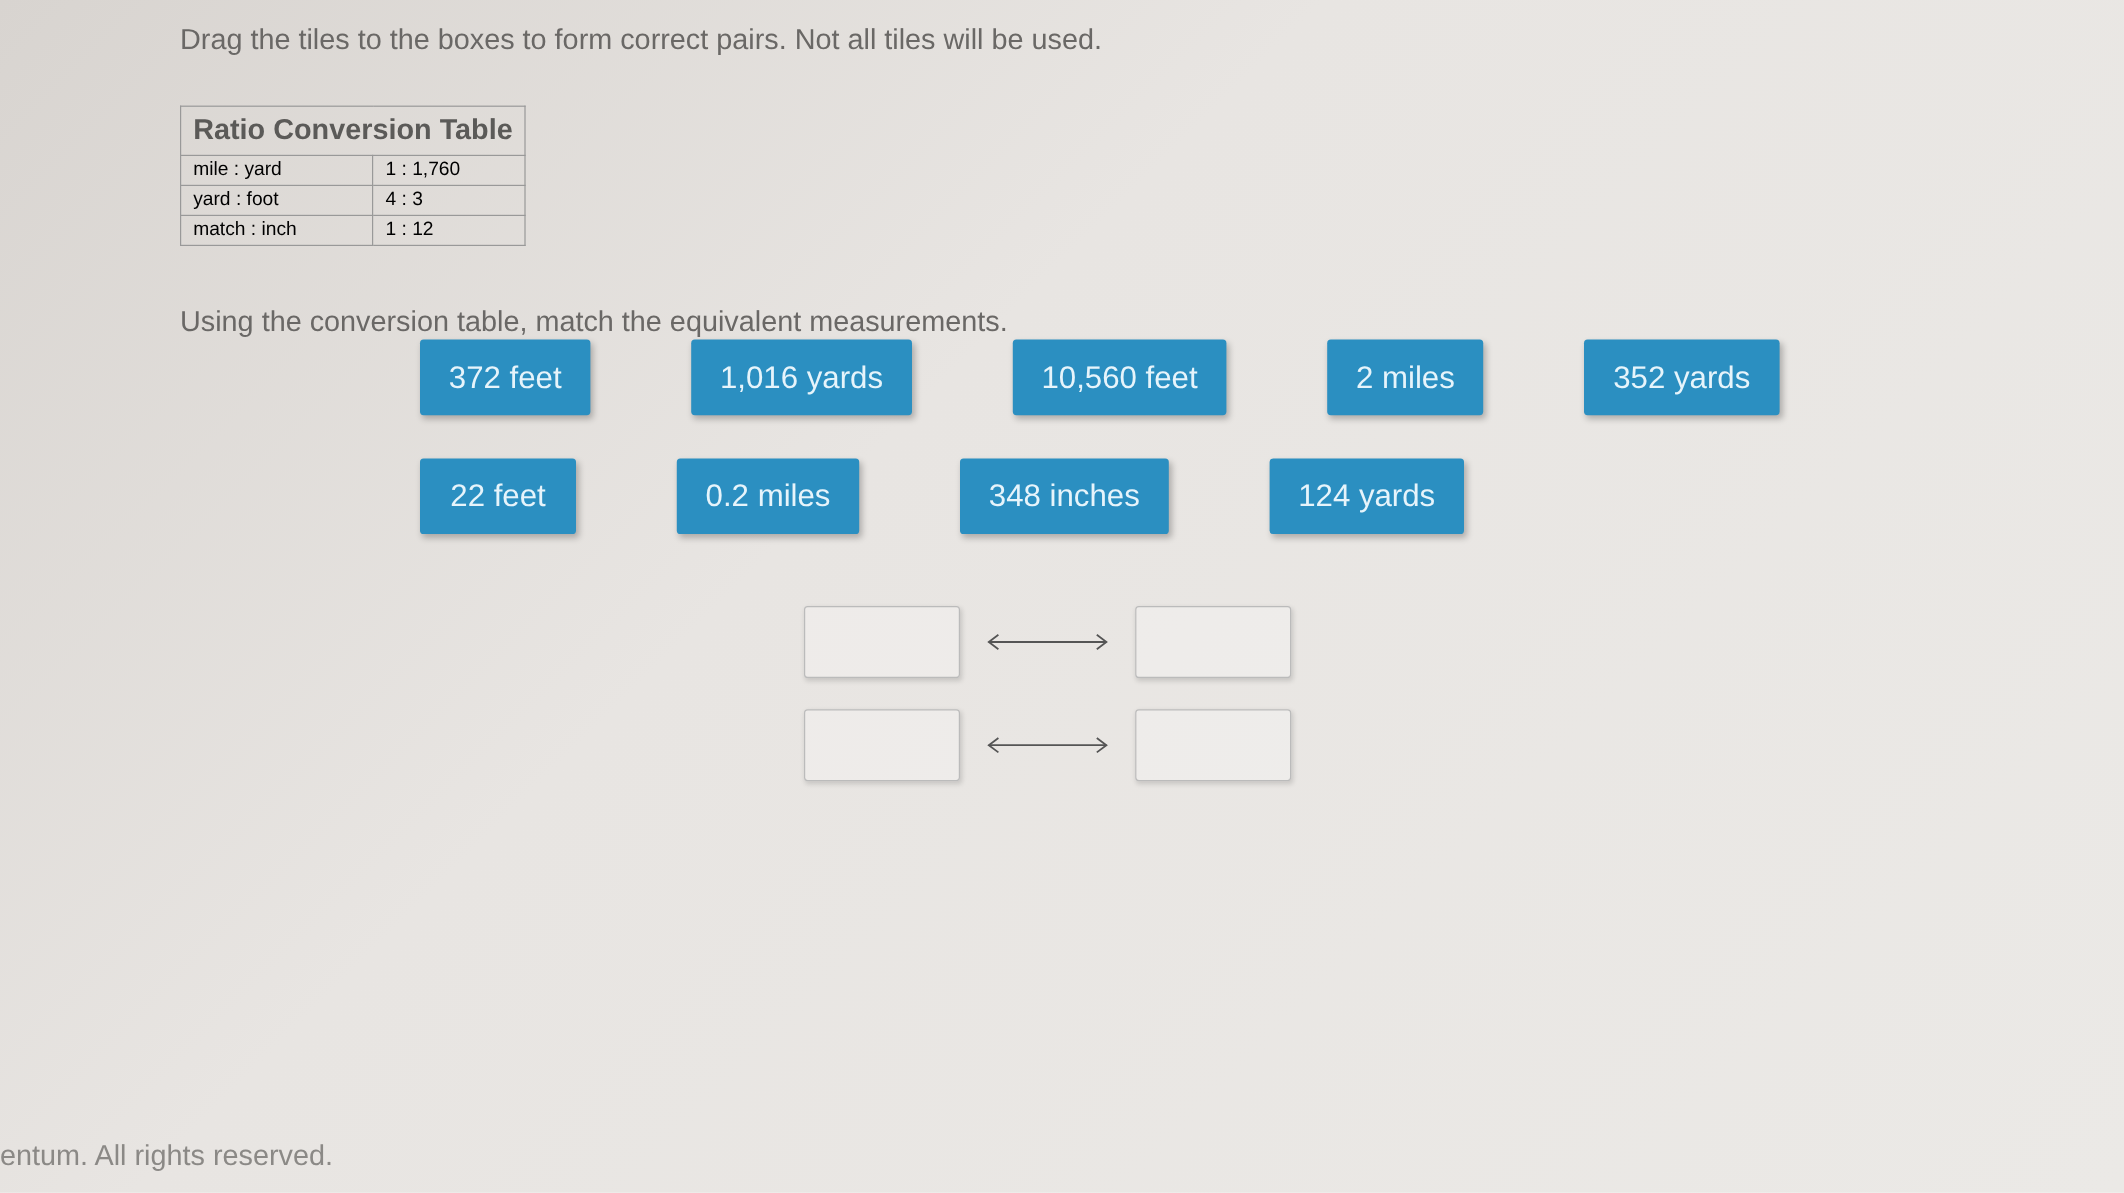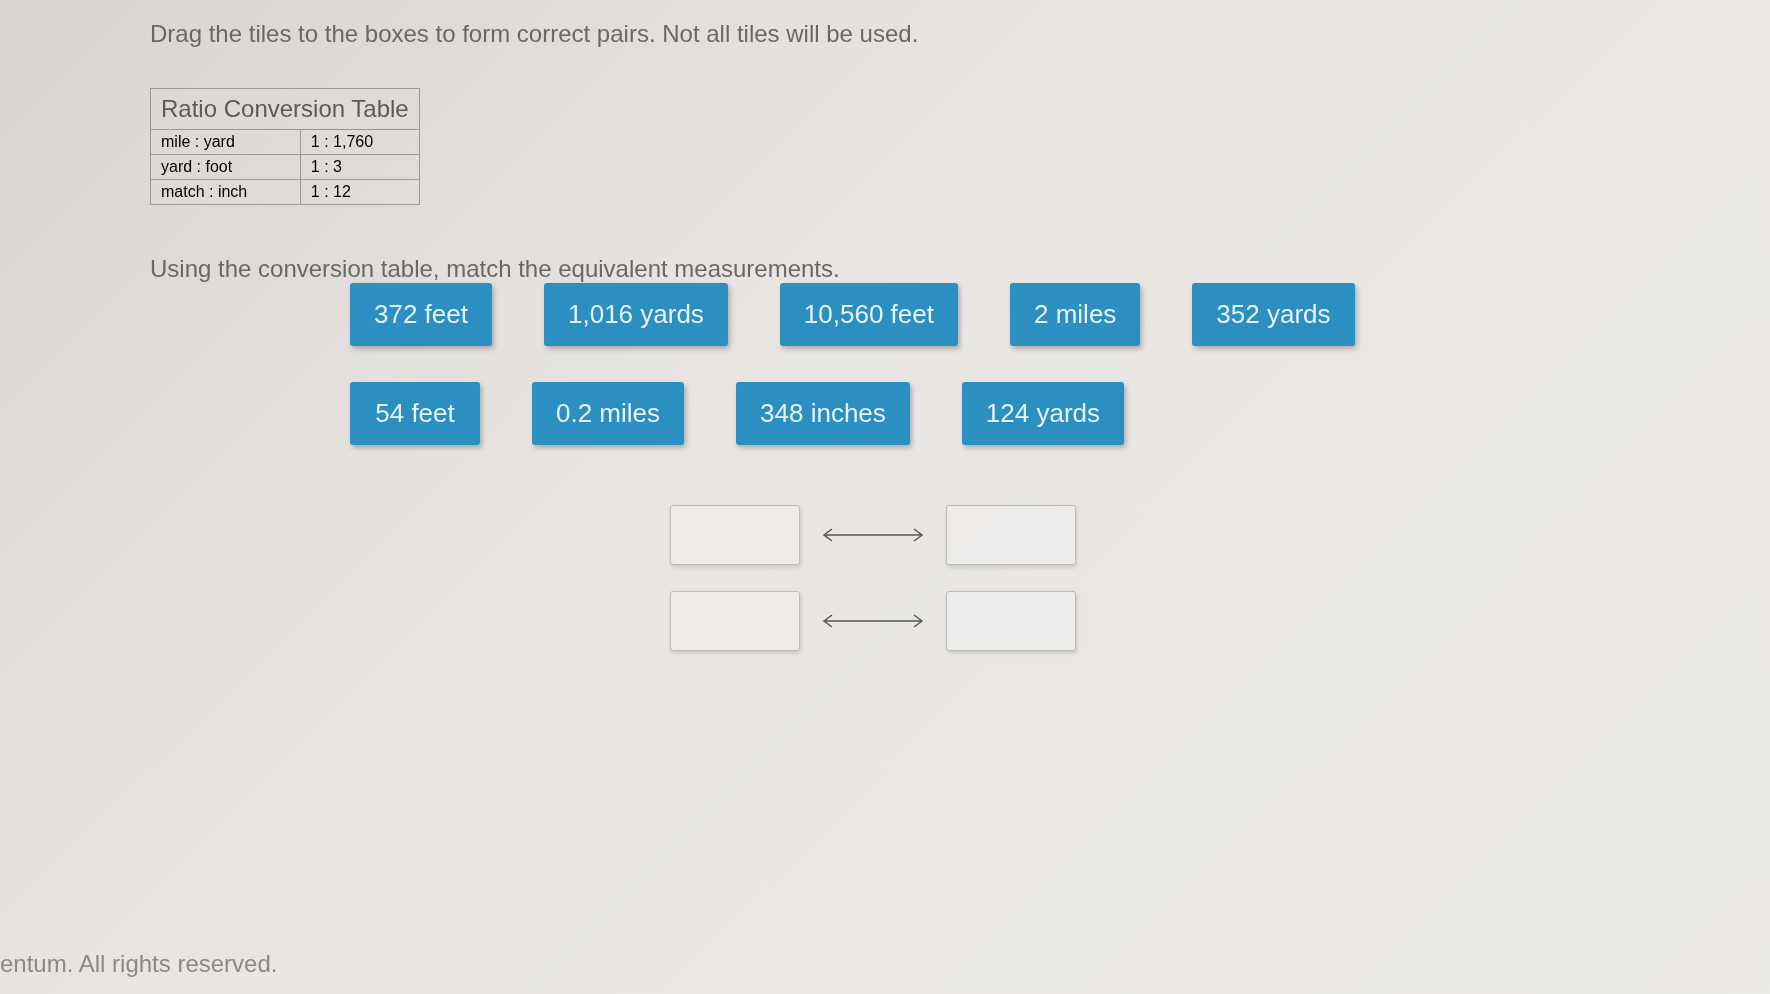--- a/index.html
+++ b/index.html
@@ -27,21 +27,21 @@
       color: #6a6866;
       font-size: 24px;
       margin-top: 50px;
     }
     .ratio-table {
       border-collapse: collapse;
       border: 1px solid #999;
     }
     .ratio-table th {
       text-align: left;
-      font-weight: normal;
+      font-weight: bold;
       color: #5b5a58;
       font-size: 24px;
       padding: 6px 10px;
       border: 1px solid #999;
     }
     .ratio-table td {
       color: #000000;
       font-size: 16px;
       padding: 3px 10px;
       border: 1px solid #999;
@@ -50,21 +50,21 @@
       min-width: 145px;
     }
     .ratio-table td:last-child {
       min-width: 115px;
     }
     .tiles-area {
       padding-left: 200px;
     }
     .tile-row {
       display: flex;
-      gap: 52px;
+      gap: 84px;
       margin-bottom: 36px;
     }
     .tile {
       background: #2b8fc1;
       color: #e6f4fb;
       font-size: 26px;
       padding: 16px 24px;
       min-width: 130px;
       text-align: center;
       border-radius: 3px;
@@ -123,41 +123,41 @@
     <tbody>
         <tr>
       <th colspan="2">Ratio Conversion Table</th>
     </tr>
     <tr>
       <td>mile : yard</td>
       <td>1 : 1,760</td>
     </tr>
     <tr>
       <td>yard : foot</td>
-      <td>1 : 3</td>
+      <td>4 : 3</td>
     </tr>
     <tr>
       <td>match : inch</td>
       <td>1 : 12</td>
     </tr>
   </tbody>
     </table>
 
   <div class="instruction-sub">Using the conversion table, match the equivalent measurements.</div>
 
   <div class="tiles-area">
     <div class="tile-row">
       <div class="tile">372 feet</div>
       <div class="tile">1,016 yards</div>
       <div class="tile">10,560 feet</div>
       <div class="tile">2 miles</div>
       <div class="tile">352 yards</div>
     </div>
     <div class="tile-row">
-      <div class="tile">54 feet</div>
+      <div class="tile">22 feet</div>
       <div class="tile">0.2 miles</div>
       <div class="tile">348 inches</div>
       <div class="tile">124 yards</div>
     </div>
   </div>
 
   <div class="pairs-area">
     <div class="pair-row">
       <div class="drop-box"></div>
       <div class="arrow-both">

